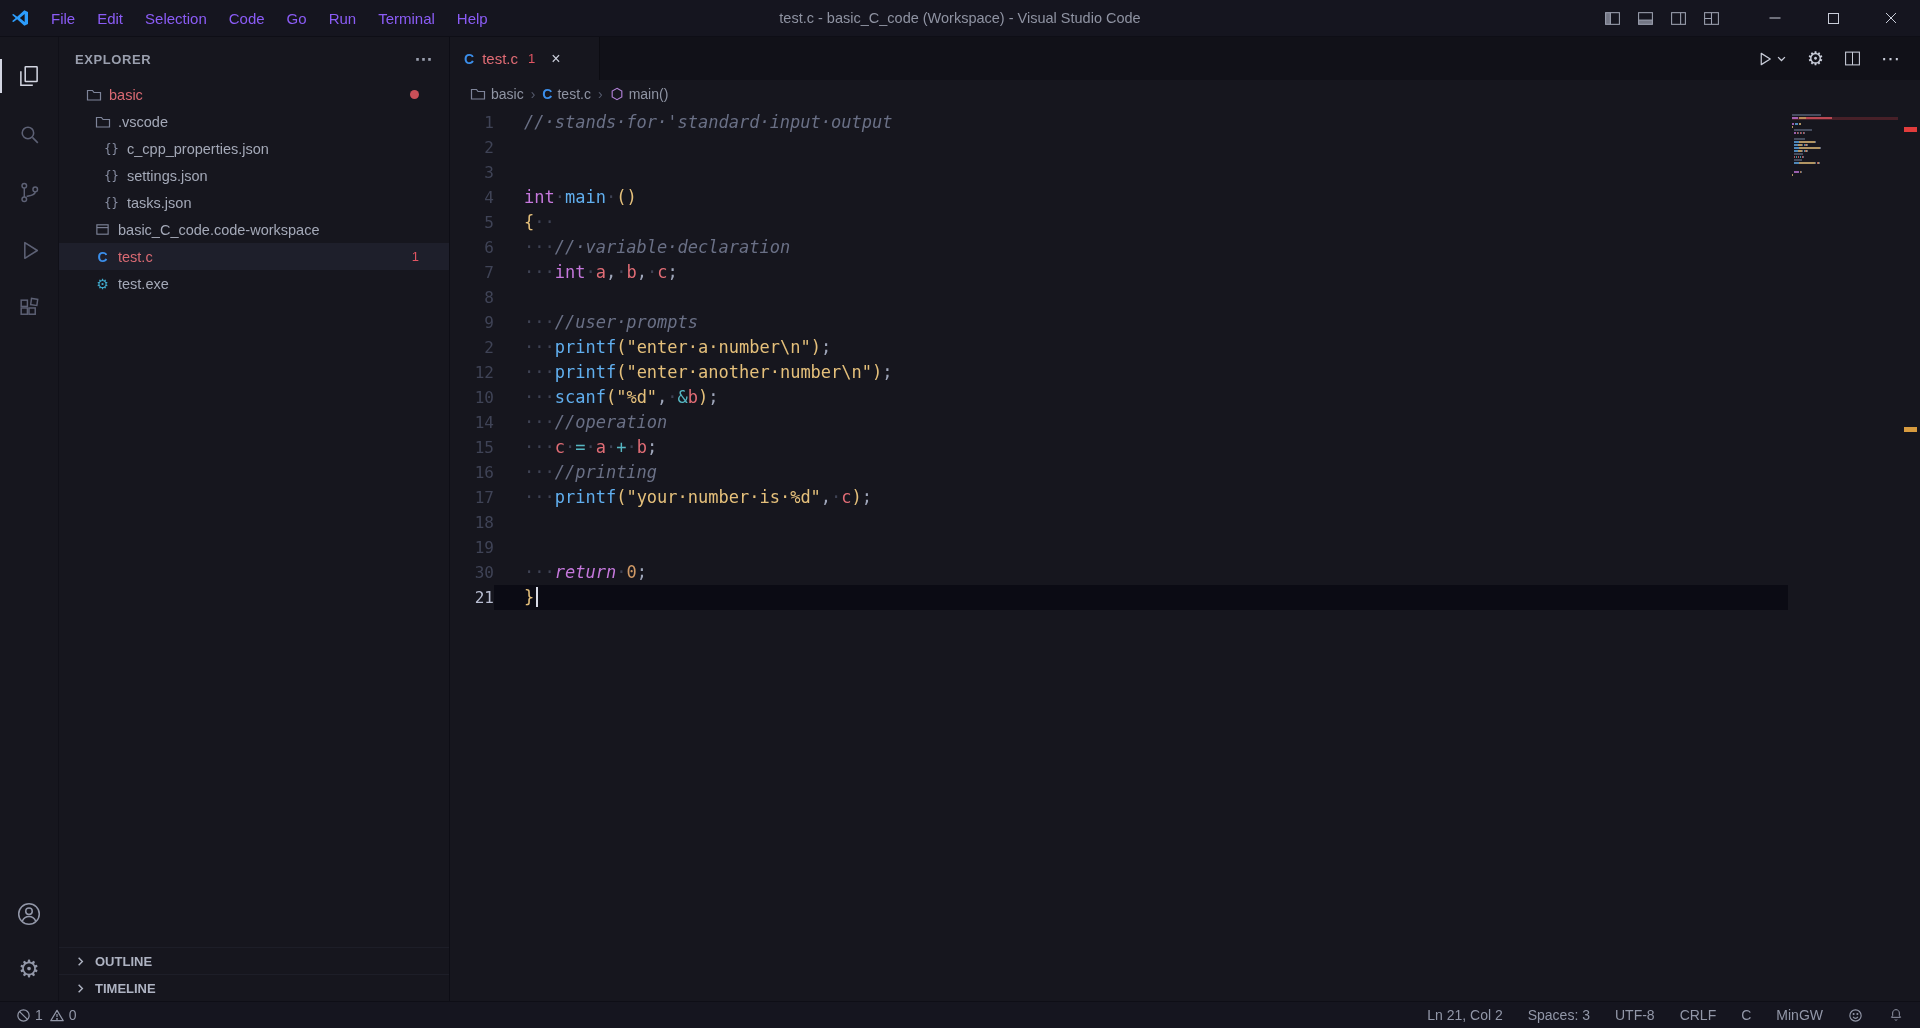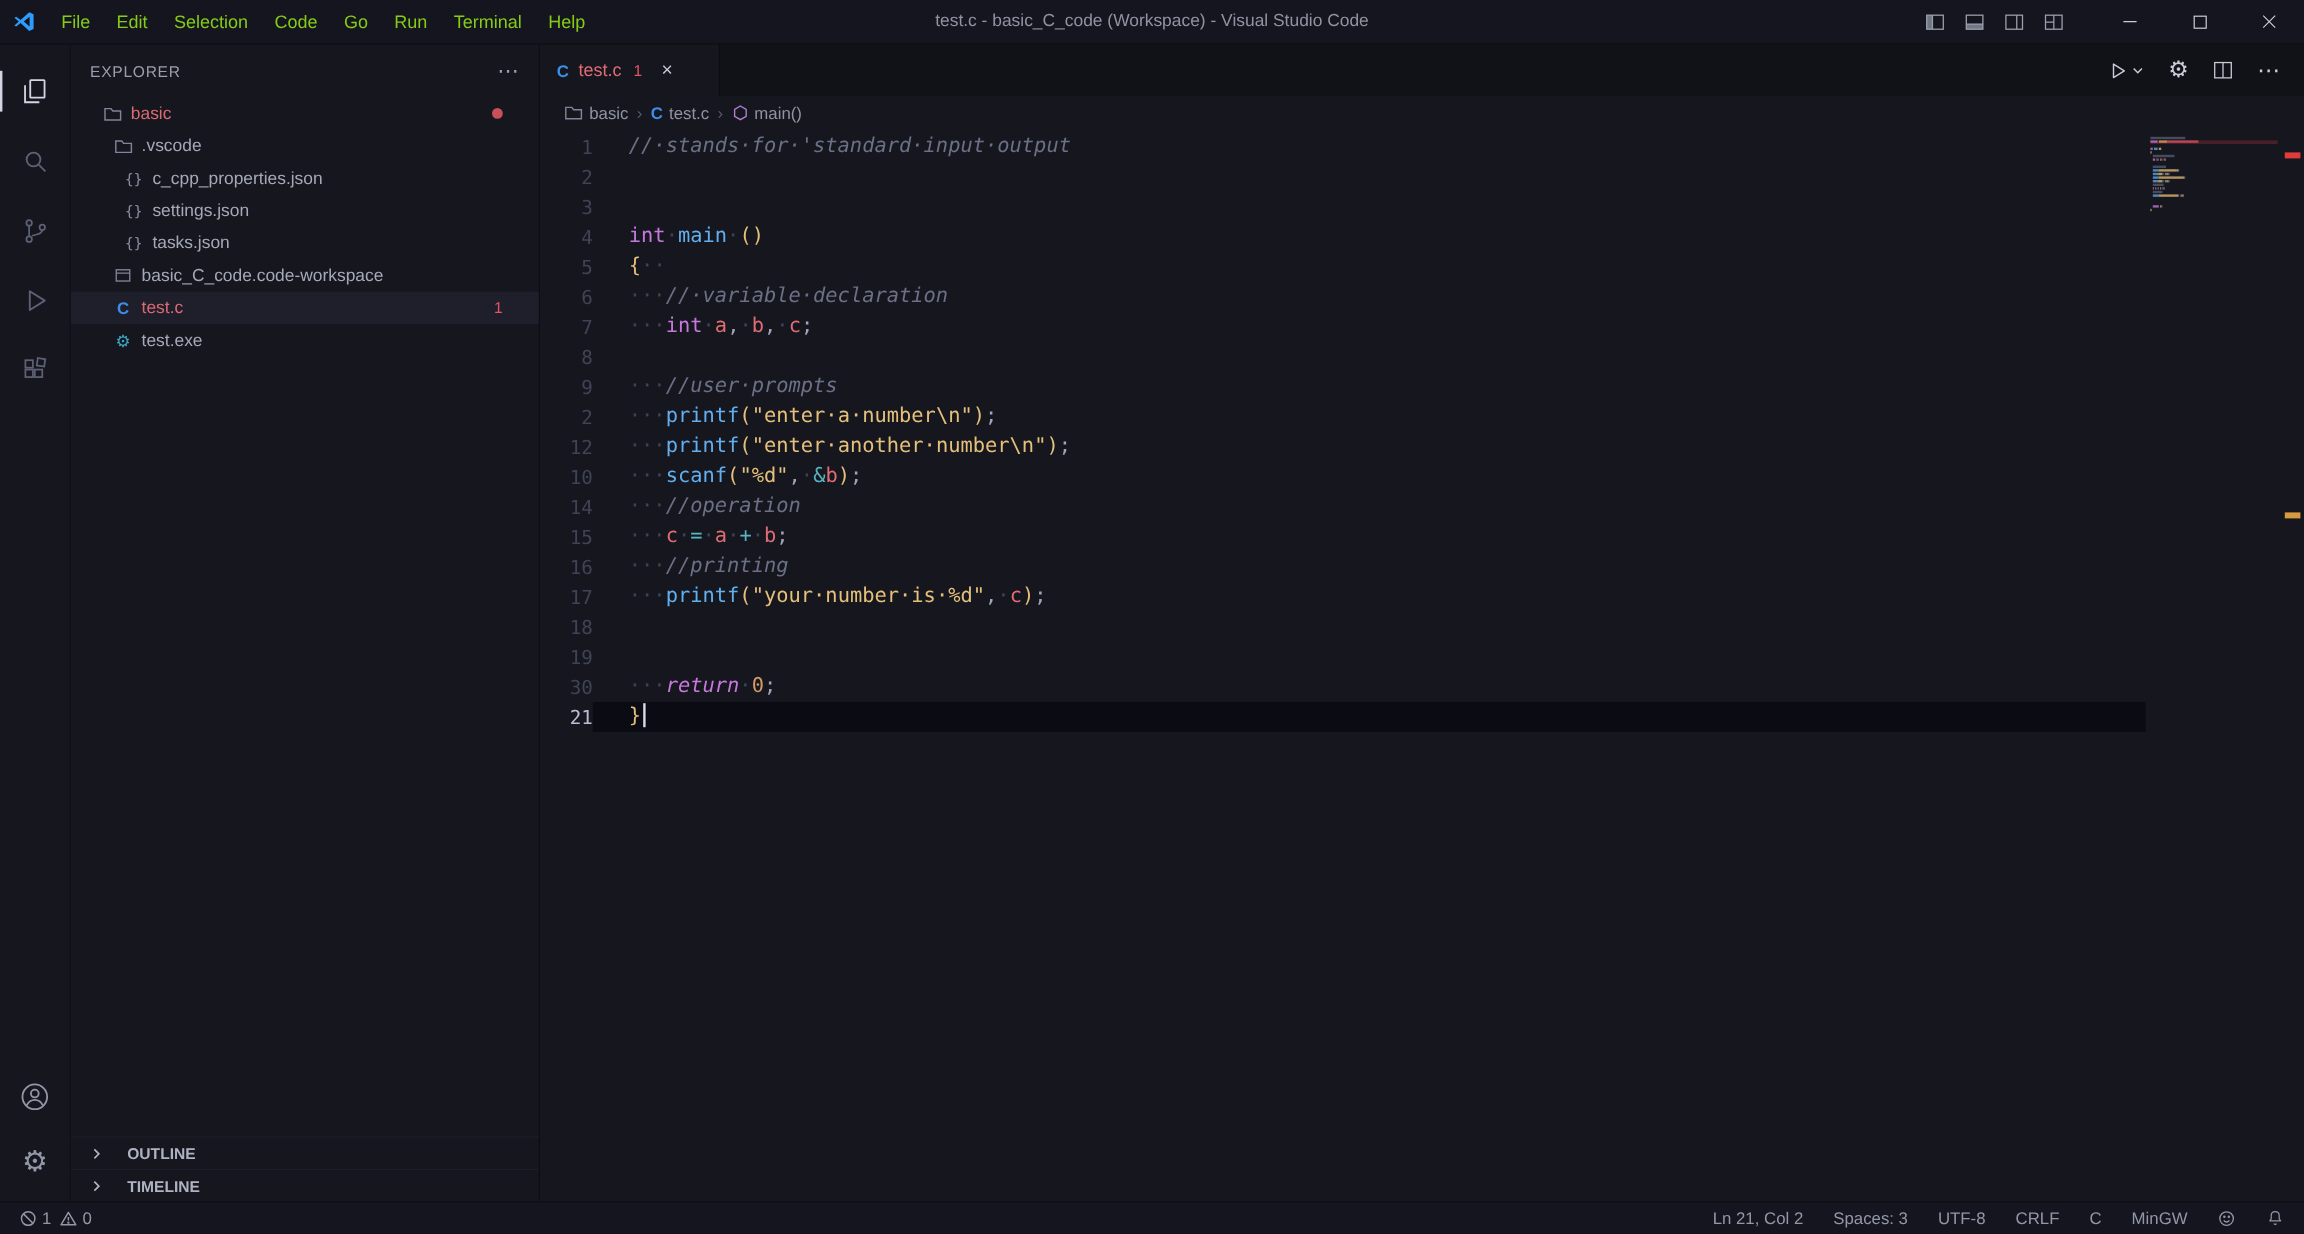--- a/index.html
+++ b/index.html
@@ -5,58 +5,58 @@
   * { margin:0; padding:0; box-sizing:border-box; }
   html,body { width:1920px; height:1028px; overflow:hidden; background:#16161e;
     font-family:"Liberation Sans", sans-serif; color:#b8bcc8; }
   .window { position:relative; width:1920px; height:1028px; display:flex; flex-direction:column; }
 
   
   .titlebar { height:37px; flex:none; background:#15151f; border-bottom:1px solid #0e0e16;
     display:flex; align-items:center; position:relative; }
   .logo { width:40px; display:flex; justify-content:center; align-items:center; }
   .menu-bar { display:flex; height:100%; align-items:center; }
-  .menu-item { padding:0 11px; font-size:15px; color:#84cc16; height:100%; display:flex; align-items:center; cursor:default; }
+  .menu-item { padding:0 11px; font-size:15px; color:#8b5cf6; height:100%; display:flex; align-items:center; cursor:default; }
   .title-center { position:absolute; left:0; right:0; text-align:center; font-size:14.5px; color:#8f93a2; pointer-events:none; }
   .titlebar-right { margin-left:auto; display:flex; align-items:center; height:100%; }
   .layout-icons { display:flex; gap:16px; margin-right:26px; color:#9ba0af; }
   .win-btn { width:58px; height:100%; display:flex; align-items:center; justify-content:center; color:#c9cdd9; }
 
   
   .main { flex:1; display:flex; min-height:0; }
 
   .activitybar { width:59px; flex:none; background:#16161e; border-right:1px solid #101018;
     display:flex; flex-direction:column; align-items:center; padding-top:10px; }
   .act-item { width:100%; height:58px; display:flex; align-items:center; justify-content:center;
     color:#5d6175; position:relative; }
   .act-item.active { color:#d3d6e2; }
   .act-item.active::before { content:""; position:absolute; left:0; top:12px; bottom:12px; width:2px; background:#d3d6e2; }
   .act-bottom { margin-top:auto; display:flex; flex-direction:column; align-items:center; gap:30px; padding-bottom:20px; color:#9297a8; }
   .gear-glyph { font-size:24px; line-height:1; }
 
   .sidebar { width:391px; flex:none; background:#16161e; border-right:1px solid #0d0d15;
     display:flex; flex-direction:column; }
   .sidebar-header { height:44px; flex:none; display:flex; align-items:center; padding:0 16px;
-    font-size:13px; letter-spacing:0.6px; color:#9a9fae; }
+    font-size:13px; letter-spacing:0.6px; color:#9a9fae;font-weight:bold; }
   .sidebar-header .more { margin-left:auto; color:#9a9fae; font-size:18px; }
   .section-header { height:27px; flex:none; display:flex; align-items:center; gap:5px; padding-left:6px;
     font-size:13px; font-weight:bold; color:#c6cad6; }
   .tree { flex:none; }
   .tree-row { height:27px; display:flex; align-items:center; position:relative; color:#a4a9b8; cursor:default; }
   .tree-row.selected { background:#1e1f2b; }
   .tree-icon { width:17px; display:inline-flex; justify-content:center; align-items:center; flex:none; }
   .tree-row .label { margin-left:7px; font-size:14.5px; white-space:nowrap; }
   .label.err-tint { color:#da6a73; }
   .badge { position:absolute; right:30px; color:#e25563; font-size:13px; }
   .mod-dot { position:absolute; right:30px; width:9px; height:9px; border-radius:50%; background:#c94f58; }
   .ic-json { font-family:"DejaVu Sans Mono", monospace; font-size:12px; color:#8a90a5; }
   .ic-c { color:#3b8eea; font-weight:bold; font-size:14px; }
   .ic-exe { font-size:14px; color:#3fa7c9; }
   .sidebar-spacer { flex:1; }
-  .panel-row { height:27px; flex:none; display:flex; align-items:center; gap:18px; padding-left:14px;
+  .panel-row { height:27px; flex:none; display:flex; align-items:center; gap:7px; padding-left:14px;
     font-size:13px; font-weight:bold; color:#aeb3c2; border-top:1px solid #1d1e28; }
 
   
   .editor-group { flex:1; display:flex; flex-direction:column; min-width:0; background:#16161e; }
   .tabbar { height:43px; flex:none; background:#111118; display:flex; align-items:stretch; }
   .tab { background:#16161e; display:flex; align-items:center; gap:8px; padding:0 14px; min-width:150px;
     border-right:1px solid #0c0c12; }
   .tab-label { color:#e06c75; font-size:15px; }
   .tab-badge { color:#e25563; font-size:13px; margin-left:2px; }
   .tab-close { color:#c9cdd9; font-size:16px; margin-left:8px; }

